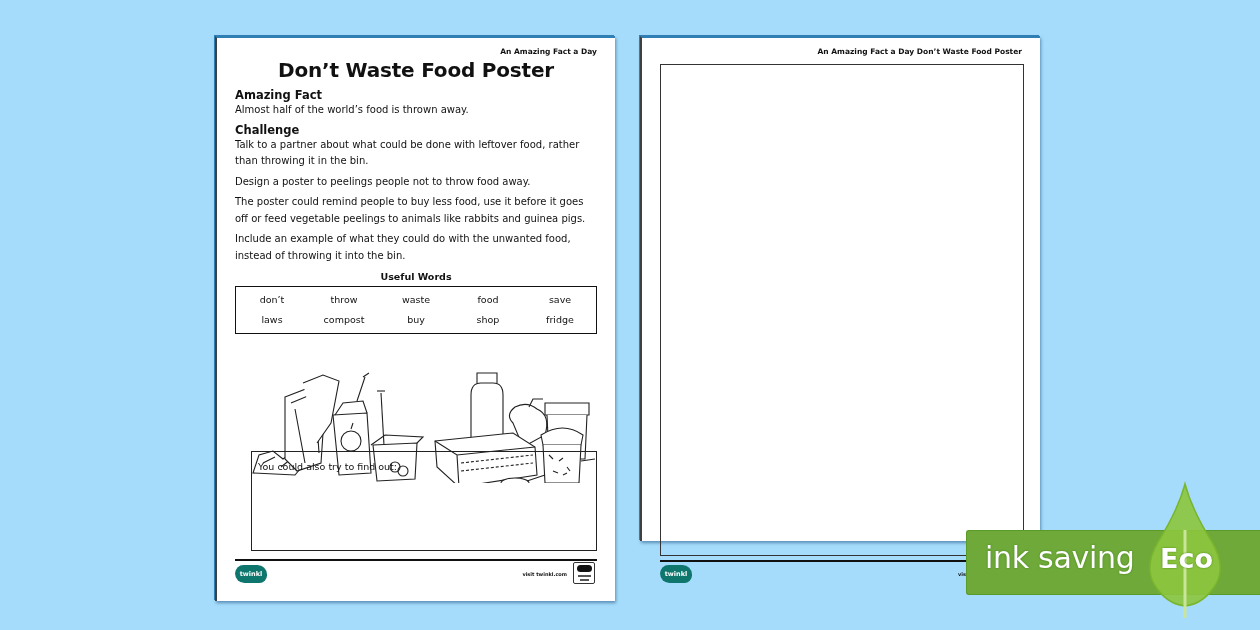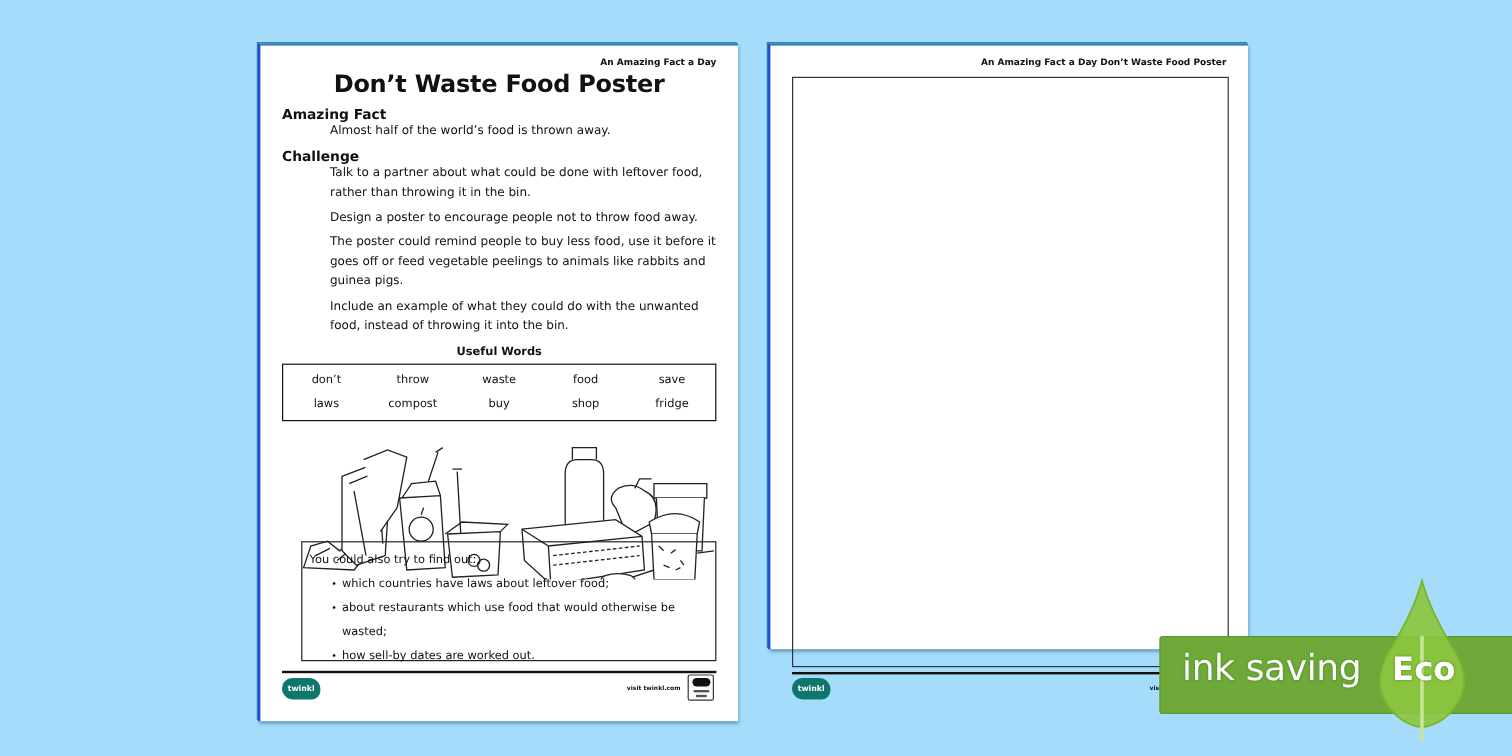--- a/index.html
+++ b/index.html
@@ -8,36 +8,36 @@
     background: #a6dcfb;
     font-family: "DejaVu Sans", sans-serif;
     position: relative;
     color: #111;
   }
   .page {
     position: absolute;
     background: #fff;
     box-shadow: -1px -1px 0 #2f7fb5, 1px 2px 3px rgba(30,80,130,0.55);
     border-top: 2px solid #2f7fb5;
-    border-left: 2px solid #1d4ed8;
+    border-left: 2px solid #404040;
   }
   #page1 { left: 215px; top: 36px; width: 400px; height: 565px; }
   #page2 { left: 640px; top: 36px; width: 400px; height: 505px; }
 
   .page-header {
     position: absolute; right: 18px; top: 9px;
     font-size: 7.5px; font-weight: bold; color: #111;
   }
   .title {
     position: absolute; left: 0; right: 0; top: 20px;
     text-align: center; font-size: 20px; font-weight: bold; letter-spacing: -0.2px;
   }
   .content { position: absolute; left: 18px; right: 18px; top: 50px; font-size: 10px; line-height: 16.5px; }
   .h2 { font-size: 11.5px; font-weight: bold; line-height: 14px; }
-  .p { margin-bottom: 4px; margin-left: 40px; }
+  .p { margin-bottom: 4px; }
   .sec { margin-bottom: 4px; }
 
   .useful-title { text-align: center; font-weight: bold; font-size: 9.5px; margin-top: 6px; line-height: 14px; }
   .words-table {
     border: 1.5px solid #111; margin-top: 2px; height: 48px;
     display: grid; grid-template-columns: repeat(5, 1fr); grid-template-rows: 1fr 1fr;
     align-items: center; padding: 3px 0;
   }
   .word { text-align: center; font-size: 9.5px; line-height: 14px; }
 
@@ -106,21 +106,21 @@
   <div class="title">Don’t Waste Food Poster</div>
 
   <div class="content">
     <div class="sec">
       <div class="h2">Amazing Fact</div>
       <div class="p">Almost half of the world’s food is thrown away.</div>
     </div>
     <div class="sec">
       <div class="h2" style="margin-top:2px">Challenge</div>
       <div class="p">Talk to a partner about what could be done with leftover food, rather than throwing it in the bin.</div>
-      <div class="p">Design a poster to encourage people not to throw food away.</div>
+      <div class="p">Design a poster to peelings people not to throw food away.</div>
       <div class="p">The poster could remind people to buy less food, use it before it goes off or feed vegetable peelings to animals like rabbits and guinea pigs.</div>
       <div class="p">Include an example of what they could do with the unwanted food, instead of throwing it into the bin.</div>
     </div>
 
     <div class="useful-title">Useful Words</div>
     <div class="words-table">
       <div class="word">don’t</div>
       <div class="word">throw</div>
       <div class="word">waste</div>
       <div class="word">food</div>
@@ -173,25 +173,20 @@
     <path d="M296 72 Q318 58 338 72 L336 82 L298 82 Z" fill="#fff"></path>
     <path d="M298 82 L300 120 L334 120 L336 82" fill="#fff"></path>
     <path d="M304 92 l4 4 M314 98 l4 -3 M322 104 l3 4 M308 108 l5 2 M318 112 l4 -2"></path>
 
     <ellipse cx="270" cy="120" rx="14" ry="5" fill="#fff"></ellipse>
     <path d="M282 118 L300 112 M336 98 L350 96"></path>
   </svg>
 
   <div class="findout-box">
     <div class="lead">You could also try to find out:</div>
-    <ul>
-      <li>which countries have laws about leftover food;</li>
-      <li>about restaurants which use food that would otherwise be wasted;</li>
-      <li>how sell-by dates are worked out.</li>
-    </ul>
   </div>
 
   <div class="footer-line"></div>
   <div class="twinkl-logo">twinkl</div>
   <div class="visit">visit twinkl.com</div>
   <div class="badge">
     <div class="cap"></div>
       <div class="l1"></div>
       <div class="l2"></div>
   </div>

